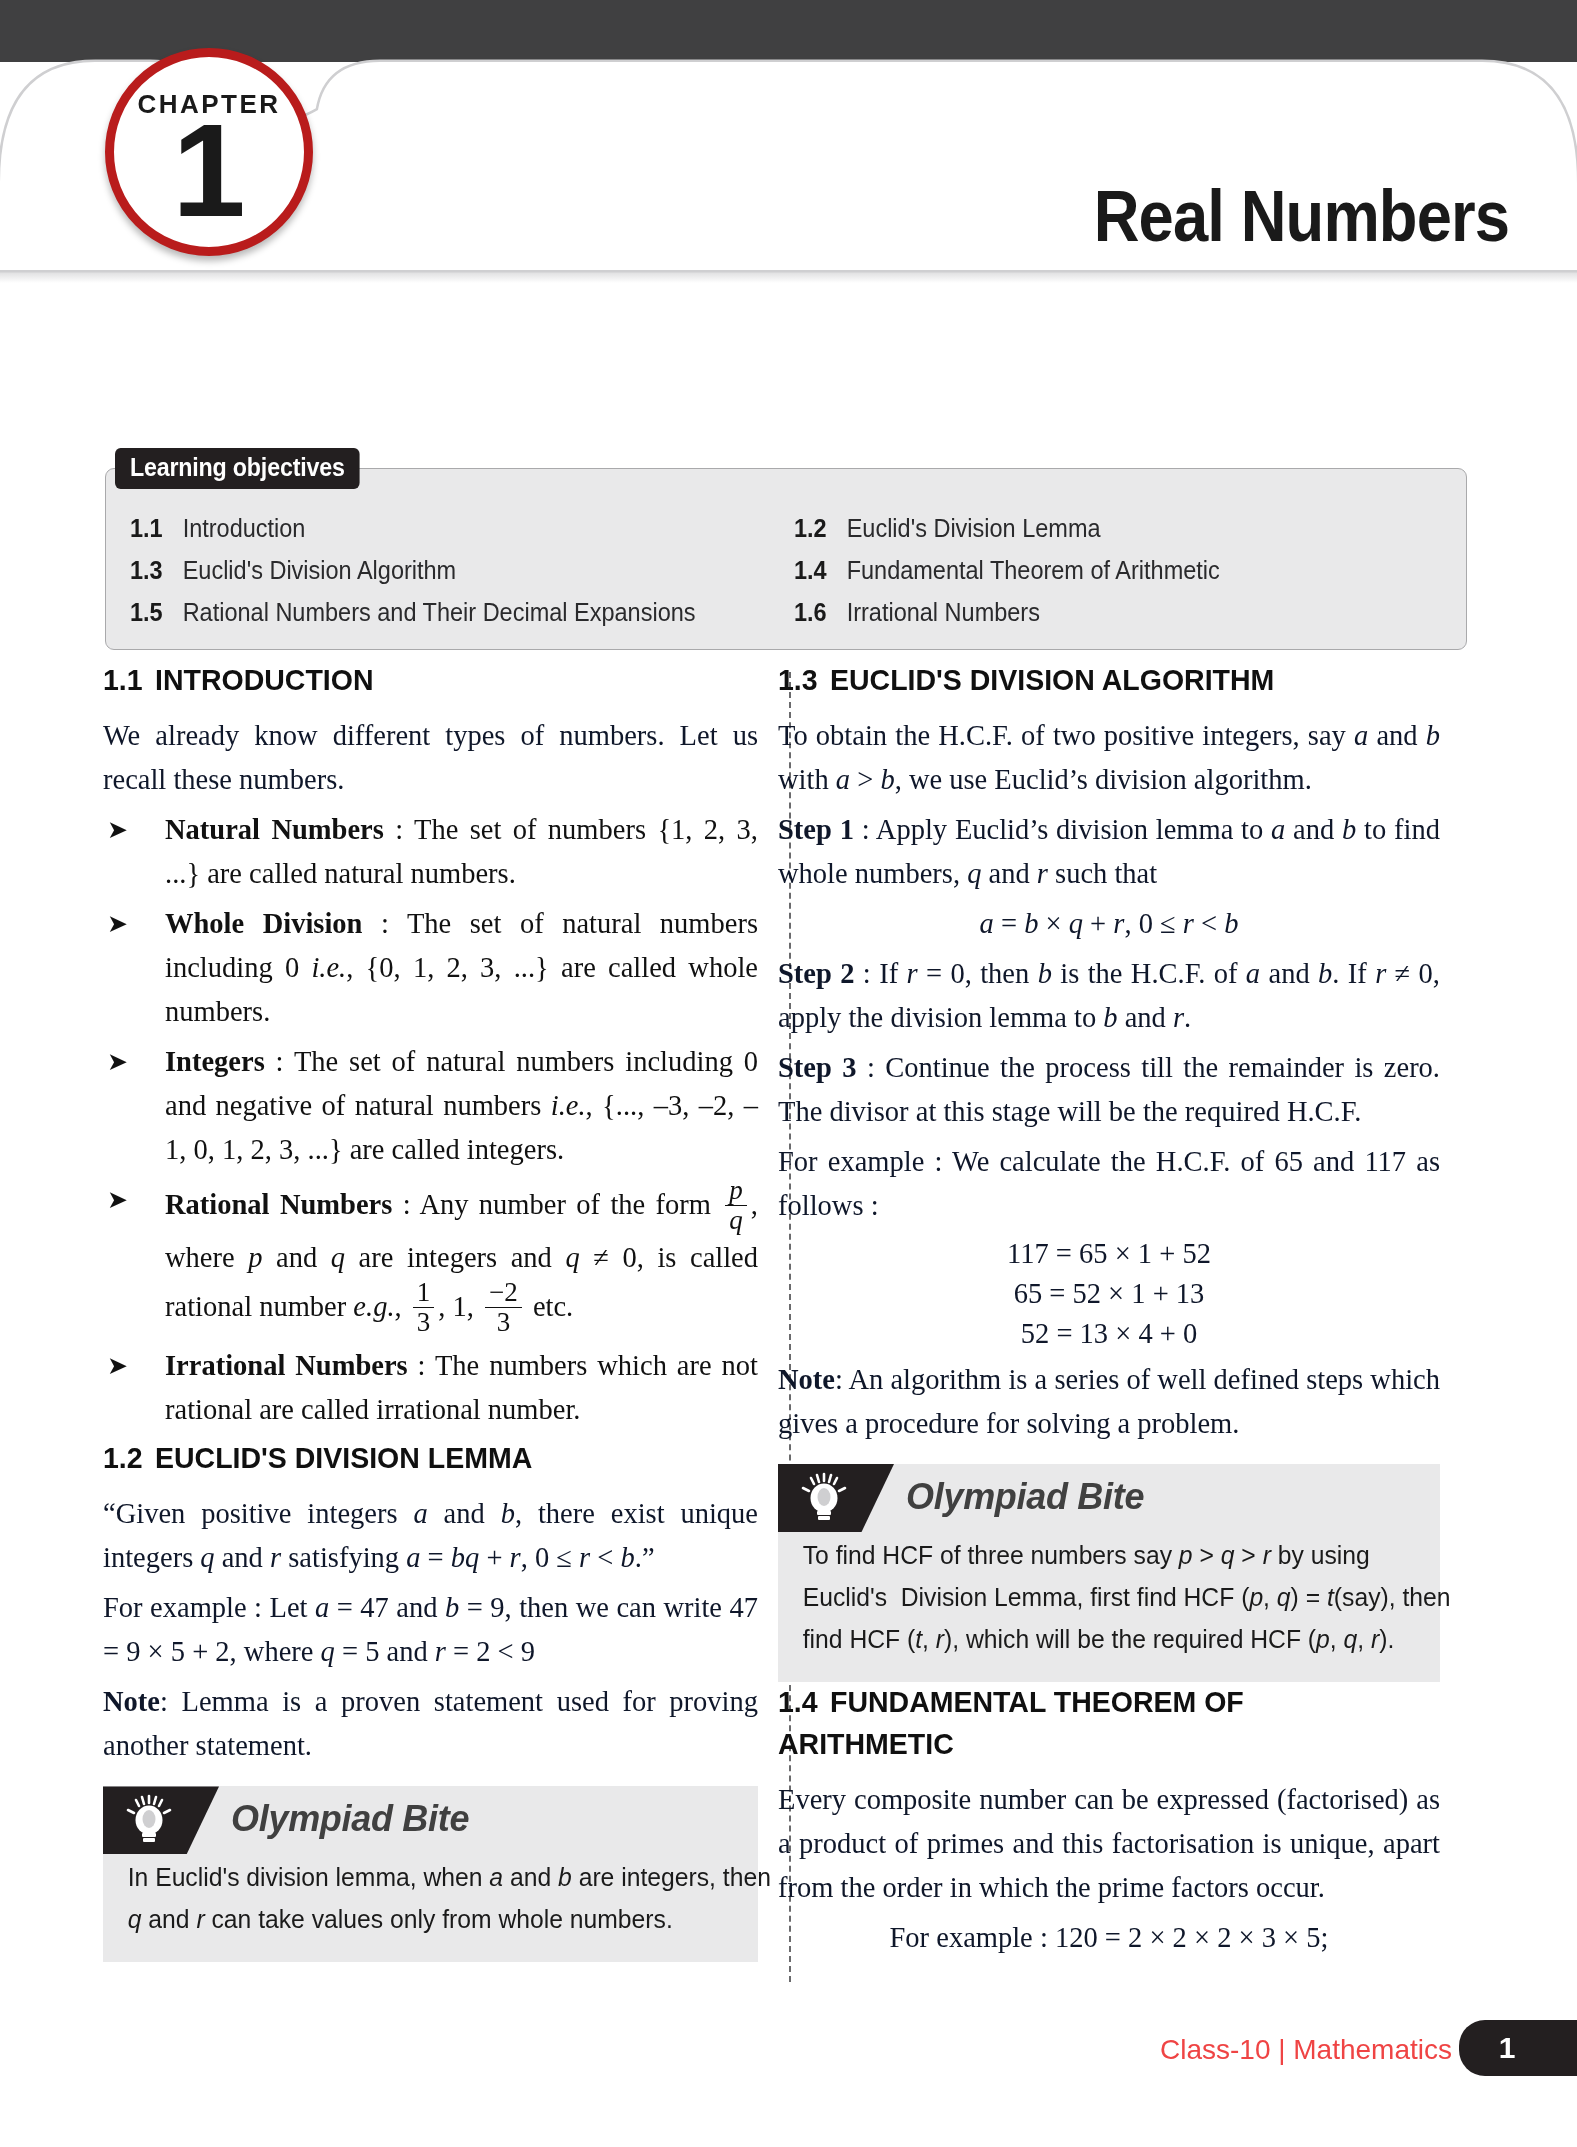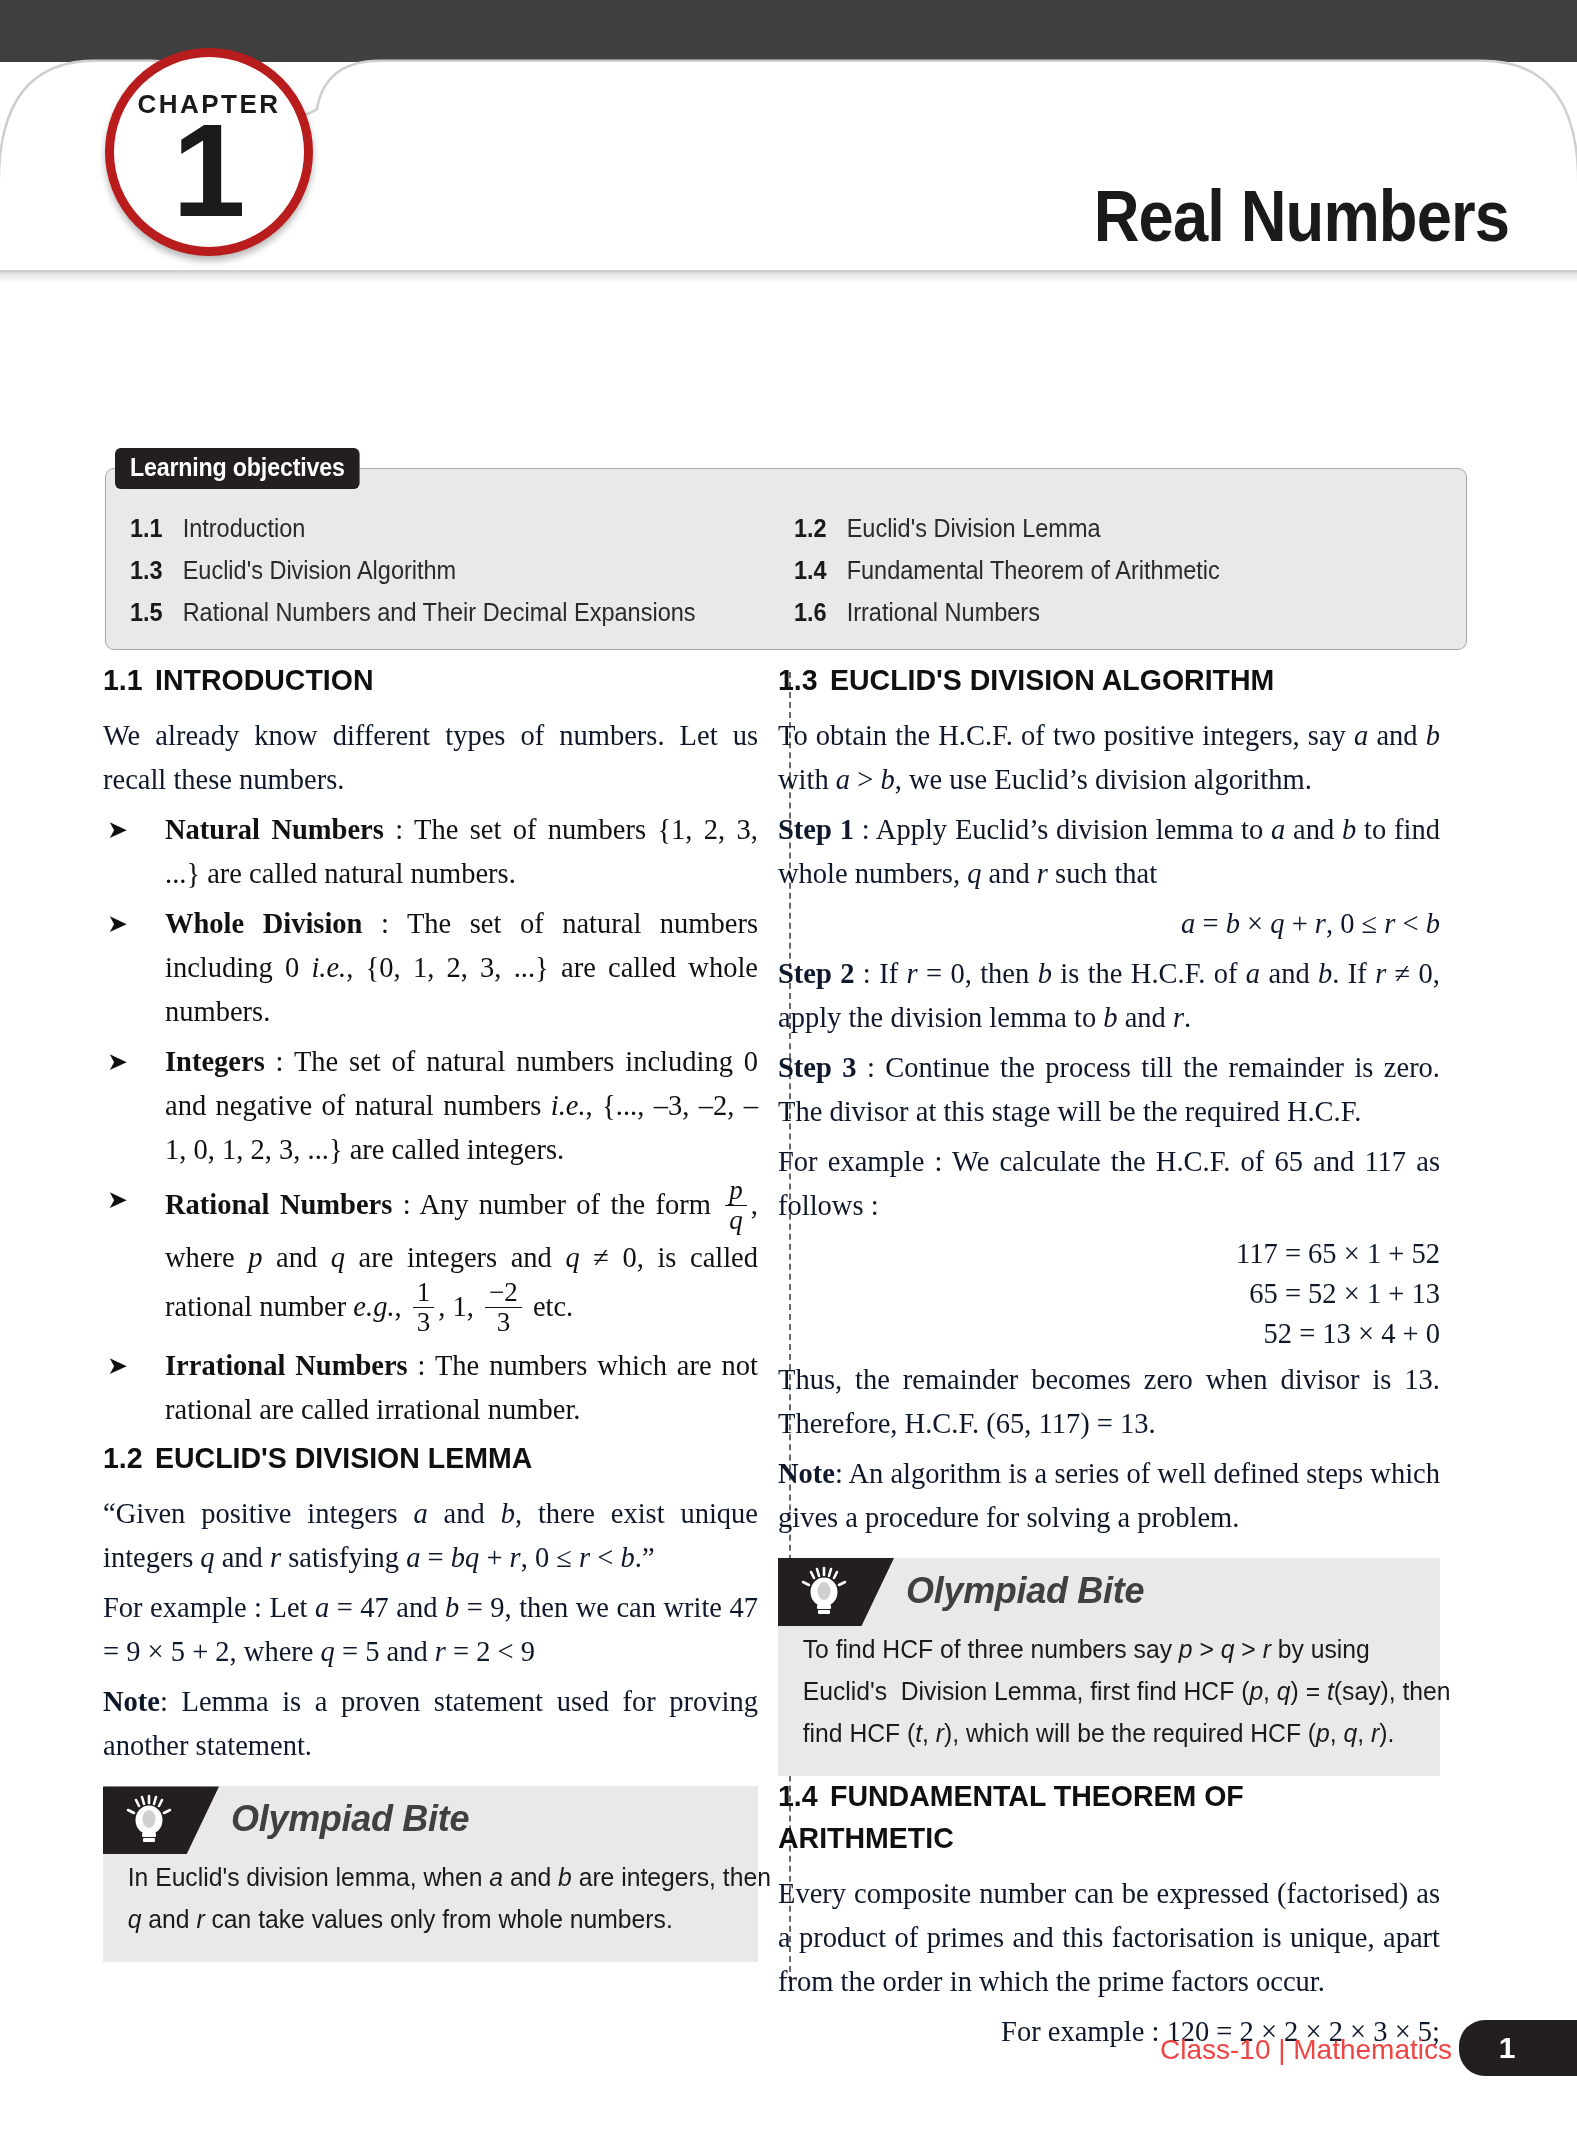--- a/index.html
+++ b/index.html
@@ -177,21 +177,21 @@
   h2.section .sn { margin-right: 13px; }
   .sec-gap { margin-top: 30px; }
 
   p.body {
     margin: 0 0 6px 0;
     font-size: 28.5px;
     line-height: 44px;
     text-align: justify;
     color: #0f172a;
   }
-  p.body.nojust { text-align: right; }
+  p.body.nojust { text-align: center; }
   p.last { margin-bottom: 0; }
 
   i, em { font-style: italic; }
   b, strong { font-weight: bold; }
 
   ul.bullets {
     list-style: none;
     margin: 4px 0 0 0;
     padding: 0;
   }
@@ -473,21 +473,20 @@
     <p class="body"><b>Step 2</b> : If <i>r</i> = 0, then <i>b</i> is the H.C.F. of <i>a</i> and <i>b</i>. If <i>r</i> ≠ 0, apply the division lemma to <i>b</i> and <i>r</i>.</p>
 
     <p class="body"><b>Step 3</b> : Continue the process till the remainder is zero. The divisor at this stage will be the required H.C.F.</p>
 
     <p class="body">For example : We calculate the H.C.F. of 65 and 117 as follows :</p>
 
     <p class="body nojust" style="margin-bottom:0;line-height:40px;">117 = 65 × 1 + 52</p>
     <p class="body nojust" style="margin-bottom:0;line-height:40px;">65 = 52 × 1 + 13</p>
     <p class="body nojust" style="margin-bottom:4px;line-height:40px;">52 = 13 × 4 + 0</p>
 
-    <p class="body">Thus, the remainder becomes zero when divisor is 13. Therefore, H.C.F. (65, 117) = 13.</p>
 
     <p class="body"><b>Note</b><span>: An algorithm is a series of well defined steps which gives a procedure for solving a problem.</span></p>
 
     <div class="bite">
       <div class="bite-head">
         <div class="bite-tag"></div>
         <svg class="bite-bulb" viewBox="0 0 52 52" xmlns="http://www.w3.org/2000/svg">
           <g stroke="#ffffff" stroke-width="2.6" stroke-linecap="round">
             <line x1="26" y1="2" x2="26" y2="9"></line>
             <line x1="13" y1="6" x2="16" y2="12"></line>

